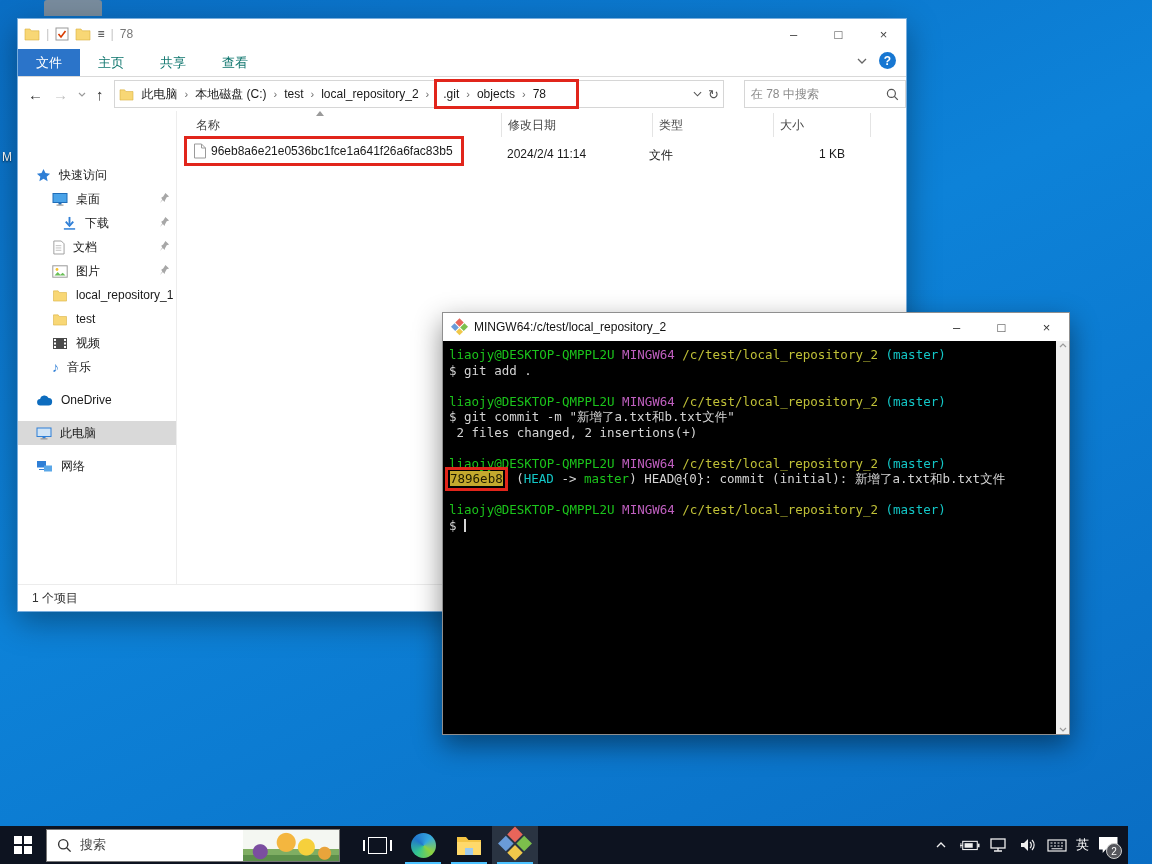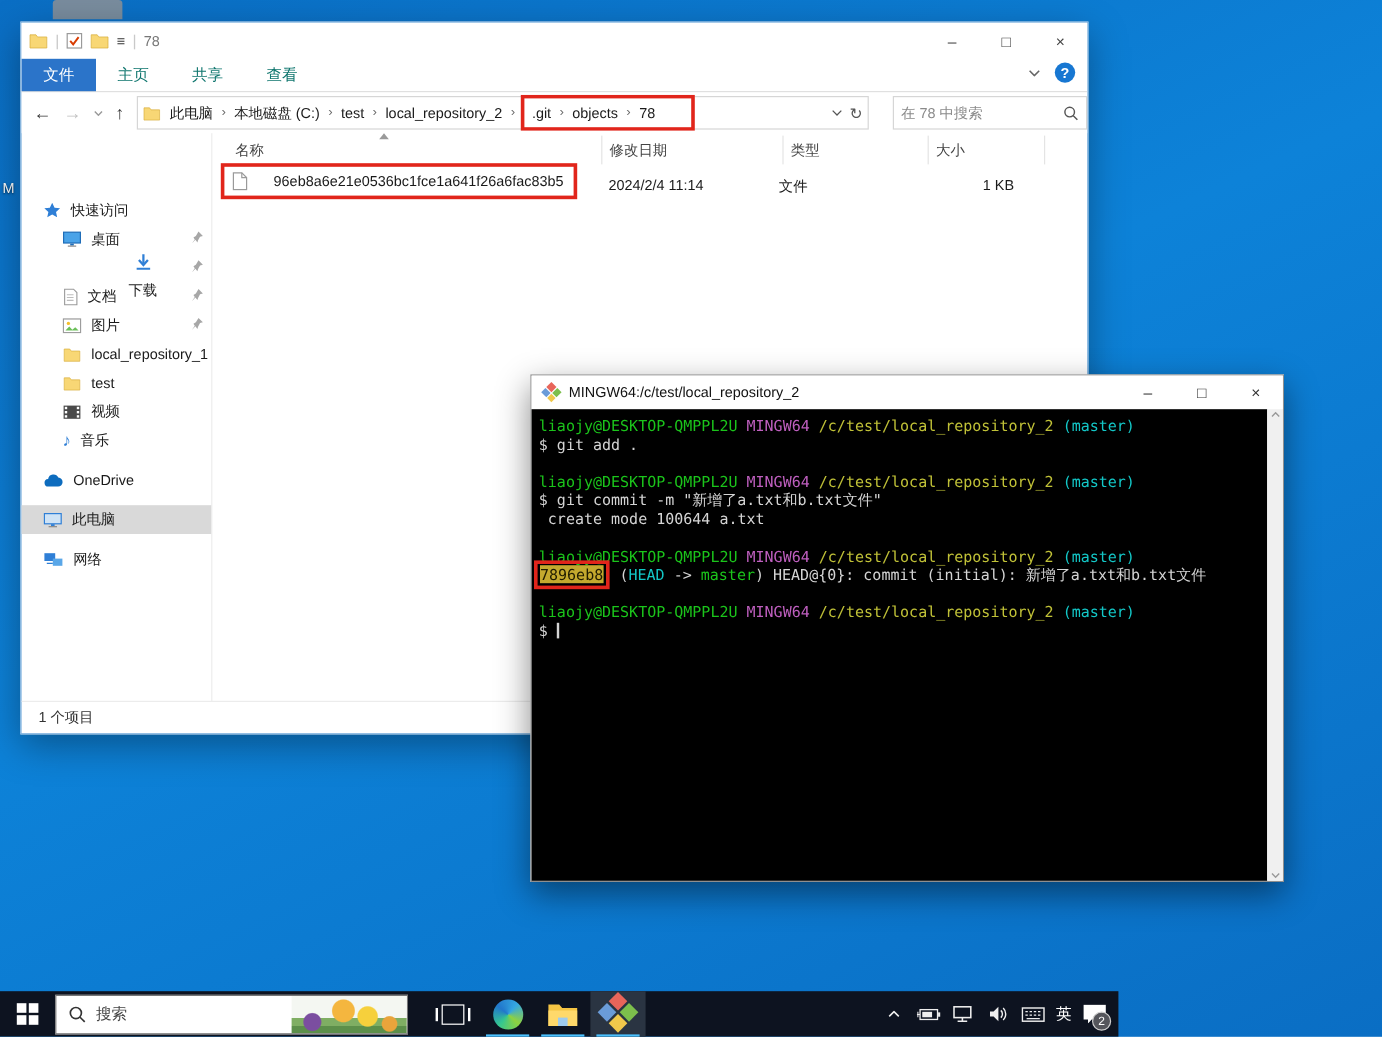--- a/index.html
+++ b/index.html
@@ -52,21 +52,21 @@
 
   
   .cols{left:178px;top:94px;height:24px;display:flex;font-size:12px;color:#444}
   .colh{display:flex;align-items:center;border-right:1px solid #e4e4e4;padding-left:6px;position:relative}
   .colh.c0{width:305px;padding-left:0}
   .colh.c1{width:144px}
   .colh.c2{width:114px}
   .colh.c3{width:90px}
   .sort-up{position:absolute;left:120px;top:-2px;width:0;height:0;border-left:4px solid transparent;border-right:4px solid transparent;border-bottom:5px solid #9a9a9a}
   .file-row{left:166px;top:117px;display:flex;align-items:center;font-size:12px;color:#1a1a1a}
-  .file-chip{display:inline-flex;align-items:center;gap:21px;border:3px solid var(--annotation-red,#e1251b);padding:4px 8px 4px 6px}
+  .file-chip{display:inline-flex;align-items:center;gap:4px;border:3px solid var(--annotation-red,#e1251b);padding:4px 8px 4px 6px}
   .fcell{font-size:12px;color:#1a1a1a}
   .cell-date{left:489px;top:128px}
   .cell-type{left:631px;top:128px}
   .cell-size{left:741px;top:128px;width:86px;text-align:right}
   .statusbar{left:0;bottom:0;width:100%;height:26px;border-top:1px solid #ececec;display:flex;align-items:center}
   .status-text{font-size:12px;color:#333;padding-left:14px}
 
   
   .terminal{left:442px;top:312px;width:626px;height:421px;background:#fff;border:1px solid #8f8f8f;box-shadow:0 10px 26px rgba(0,0,0,.45)}
   .t-titlebar{left:0;top:0;width:100%;height:28px;background:#fff;display:flex;align-items:center}
@@ -80,21 +80,21 @@
   .c-green{color:var(--term-green,#1bc41b)}
   .c-magenta{color:var(--term-magenta,#bf5fbf)}
   .c-yellow{color:var(--term-yellow,#c0c137)}
   .c-cyan{color:var(--term-cyan,#13c7c7)}
   .c-plain{color:var(--term-plain,#d4d4d4)}
   .c-hl{background:var(--term-hl-bg,#c4a92e);color:var(--term-hl-fg,#201c00)}
   .red-box-inline{display:inline-block;border:3px solid var(--annotation-red,#e1251b);padding:1px 2px;margin:-4px 1px -4px -4px;position:relative;z-index:3}
   .c-cursor{display:inline-block;width:2px;height:13px;background:#d4d4d4;vertical-align:-2px}
 
   
-  .taskbar{left:0;top:826px;width:932px;height:38px;background:var(--taskbar-bg,#0d1320);display:flex;align-items:center}
+  .taskbar{left:0;top:826px;width:1128px;height:38px;background:var(--taskbar-bg,#0d1320);display:flex;align-items:center}
   .start-btn{width:46px;height:38px;display:flex;align-items:center;justify-content:center}
   .win-logo{display:grid;grid-template-columns:8px 8px;grid-template-rows:8px 8px;gap:1.5px}
   .win-logo i{background:#fff}
   .tb-search{width:282px;height:31px;background:#fff;border:1px solid #777;display:flex;align-items:center;padding:0 0 0 10px;gap:8px;position:relative;overflow:hidden}
   .tb-search .ph{font-size:13px;color:#444}
   .tb-flowers{position:absolute;right:0;top:0;width:96px;height:100%;
      background:
        radial-gradient(circle at 18% 70%,#7b4ea0 0 7px,transparent 8px),
        radial-gradient(circle at 45% 40%,#f4b63f 0 9px,transparent 10px),
        radial-gradient(circle at 66% 55%,#f6d03c 0 8px,transparent 9px),
@@ -246,21 +246,21 @@
             <rect x="4.5" y="12.6" width="7" height="1" fill="#8a8a8a"></rect>
           </svg>
         </span>
         <span class="lbl">桌面</span>
         <span class="pin">
           <svg width="11" height="11" viewBox="0 0 12 12">
             <path d="M7 1l4 4-2.6.7L6.6 9 6 11 4.2 8.6 1 12l2.6-3.8L2.4 6.4 4.6 5 7 1z" fill="#8a8a8a"></path>
           </svg>
         </span>
       </div>
-      <div class="side-row" style="padding-left: 44px; flex-direction: column;">
+      <div class="side-row" style="padding-left: 44px;">
         <span>
           <svg width="15" height="15" viewBox="0 0 16 16">
             <path d="M8 1v8" stroke="#2f7fd6" stroke-width="2" fill="none"></path>
             <path d="M4 6l4 4.5L12 6" fill="none" stroke="#2f7fd6" stroke-width="2"></path>
             <path d="M2 13h12v1.6H2z" fill="#2f7fd6"></path>
           </svg>
         </span>
         <span class="lbl">下载</span>
         <span class="pin">
           <svg width="11" height="11" viewBox="0 0 12 12">
@@ -402,21 +402,21 @@
       <div class="t-btn">□</div>
       <div class="t-btn">×</div>
     </div>
   </div>
   <div class="abs t-content">
       <div class="tline"><span class="c-green">liaojy@DESKTOP-QMPPL2U</span><span class="c-plain"> </span><span class="c-magenta">MINGW64</span><span class="c-plain"> </span><span class="c-yellow">/c/test/local_repository_2</span><span class="c-plain"> </span><span class="c-cyan">(master)</span></div>
       <div class="tline"><span class="c-plain">$ git add .</span></div>
       <div class="tline">&nbsp;</div>
       <div class="tline"><span class="c-green">liaojy@DESKTOP-QMPPL2U</span><span class="c-plain"> </span><span class="c-magenta">MINGW64</span><span class="c-plain"> </span><span class="c-yellow">/c/test/local_repository_2</span><span class="c-plain"> </span><span class="c-cyan">(master)</span></div>
       <div class="tline"><span class="c-plain">$ git commit -m "新增了a.txt和b.txt文件"</span></div>
-      <div class="tline"><span class="c-plain"> create mode 100644 a.txt</span></div>
+      <div class="tline"><span class="c-plain"> 2 files changed, 2 insertions(+)</span></div>
       <div class="tline">&nbsp;</div>
       <div class="tline"><span class="c-green">liaojy@DESKTOP-QMPPL2U</span><span class="c-plain"> </span><span class="c-magenta">MINGW64</span><span class="c-plain"> </span><span class="c-yellow">/c/test/local_repository_2</span><span class="c-plain"> </span><span class="c-cyan">(master)</span></div>
       <div class="tline"><span class="red-box-inline"><span class="c-hl">7896eb8</span></span><span class="c-plain"> (</span><span class="c-cyan">HEAD</span><span class="c-plain"> -&gt; </span><span class="c-green">master</span><span class="c-plain">) HEAD@{0}: commit (initial): 新增了a.txt和b.txt文件</span></div>
       <div class="tline">&nbsp;</div>
       <div class="tline"><span class="c-green">liaojy@DESKTOP-QMPPL2U</span><span class="c-plain"> </span><span class="c-magenta">MINGW64</span><span class="c-plain"> </span><span class="c-yellow">/c/test/local_repository_2</span><span class="c-plain"> </span><span class="c-cyan">(master)</span></div>
       <div class="tline"><span class="c-plain">$ </span><span class="c-cursor"></span></div>
     </div>
   <div class="abs t-scroll">
     <span class="sc">
         <svg width="8" height="5" viewBox="0 0 8 5">

